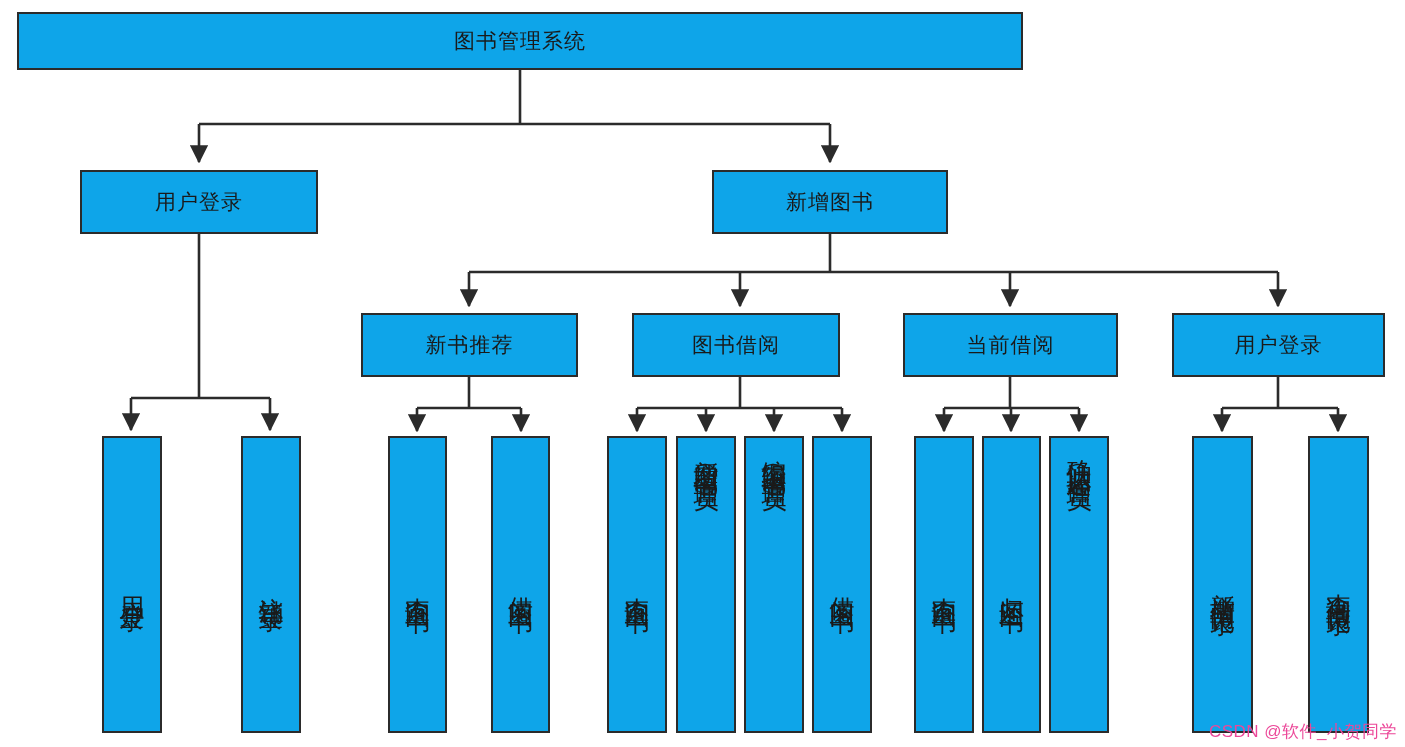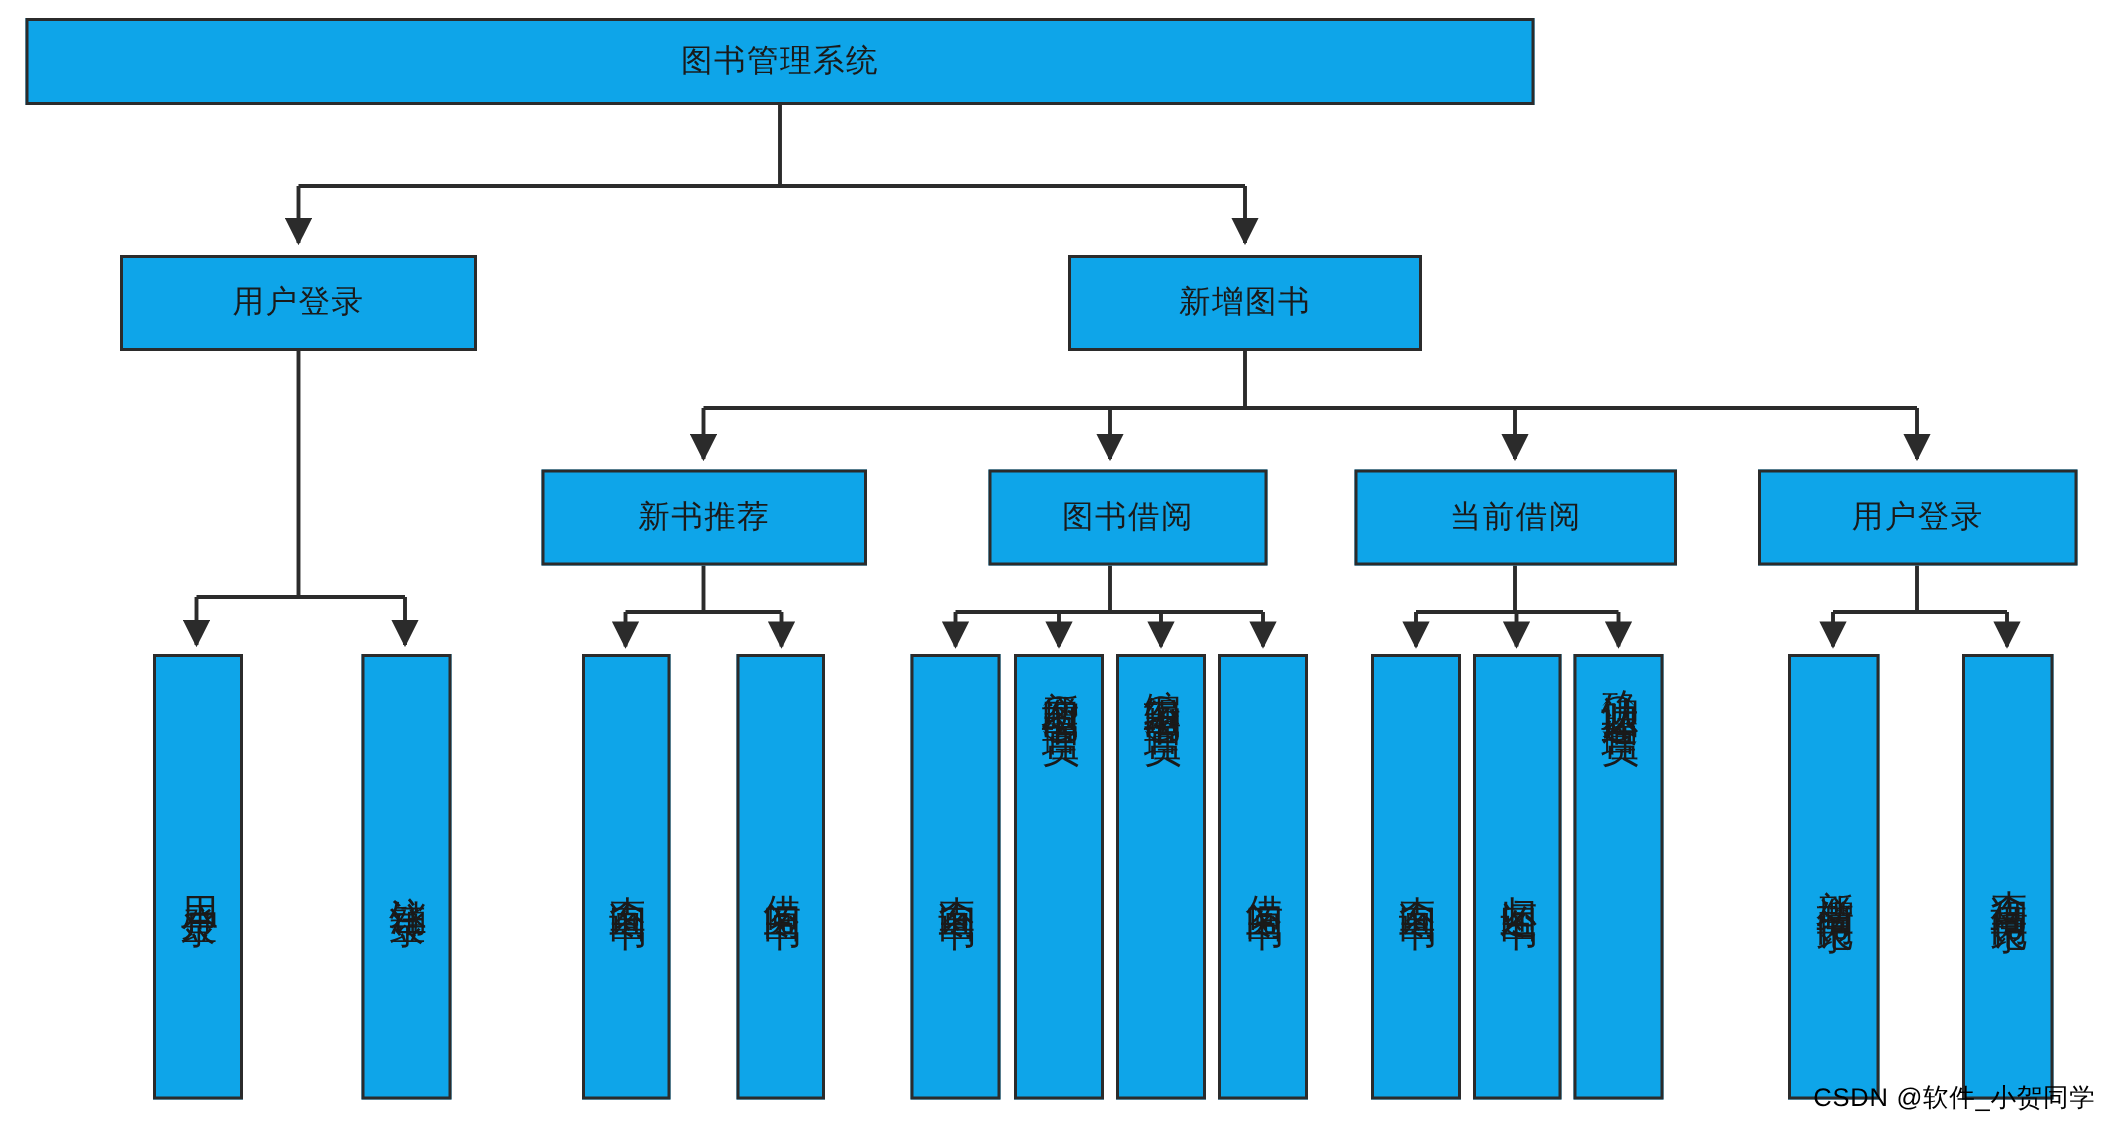--- a/index.html
+++ b/index.html
@@ -57,21 +57,21 @@
   }
   .node.v.mid{
     align-items:center;
     padding-top:0;
   }
   .watermark{
     position:absolute;
     right:8px;
     bottom:4px;
     font-size:17px;
-    color:#000000;
+    color:#ec4899;
     letter-spacing:0.5px;
     z-index:5;
     white-space:nowrap;
   }
 </style>
 </head>
 <body>
 
 <div id="diagram">
 
@@ -134,21 +134,21 @@
   </div>
 
   <div class="node h" style="left:712px;top:170px;width:236px;height:64px;">
     <span class="lbl">新增图书</span>
   </div>
 
   <div class="node h" style="left:361px;top:313px;width:217px;height:64px;">
     <span class="lbl">新书推荐</span>
   </div>
 
-  <div class="node h" style="left:632px;top:313px;width:186px;height:64px;margin-left:27px;">
+  <div class="node h" style="left:632px;top:313px;width:208px;height:64px;">
     <span class="lbl">图书借阅</span>
   </div>
 
   <div class="node h" style="left:903px;top:313px;width:215px;height:64px;">
     <span class="lbl">当前借阅</span>
   </div>
 
   <div class="node h" style="left:1172px;top:313px;width:213px;height:64px;">
     <span class="lbl">用户登录</span>
   </div>

